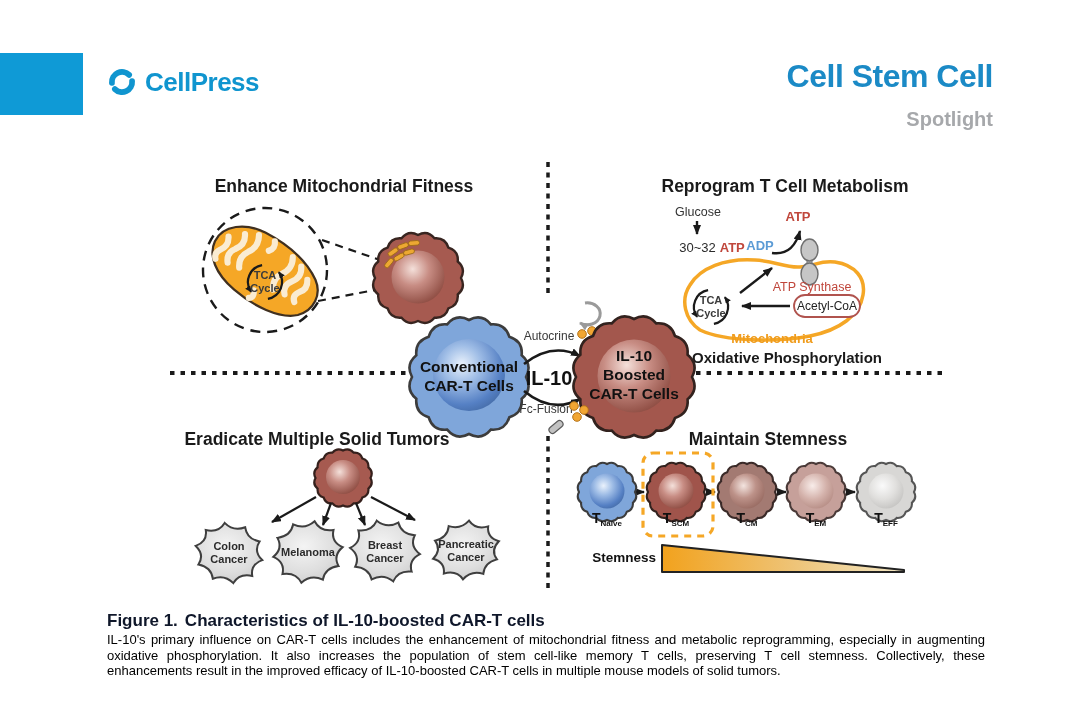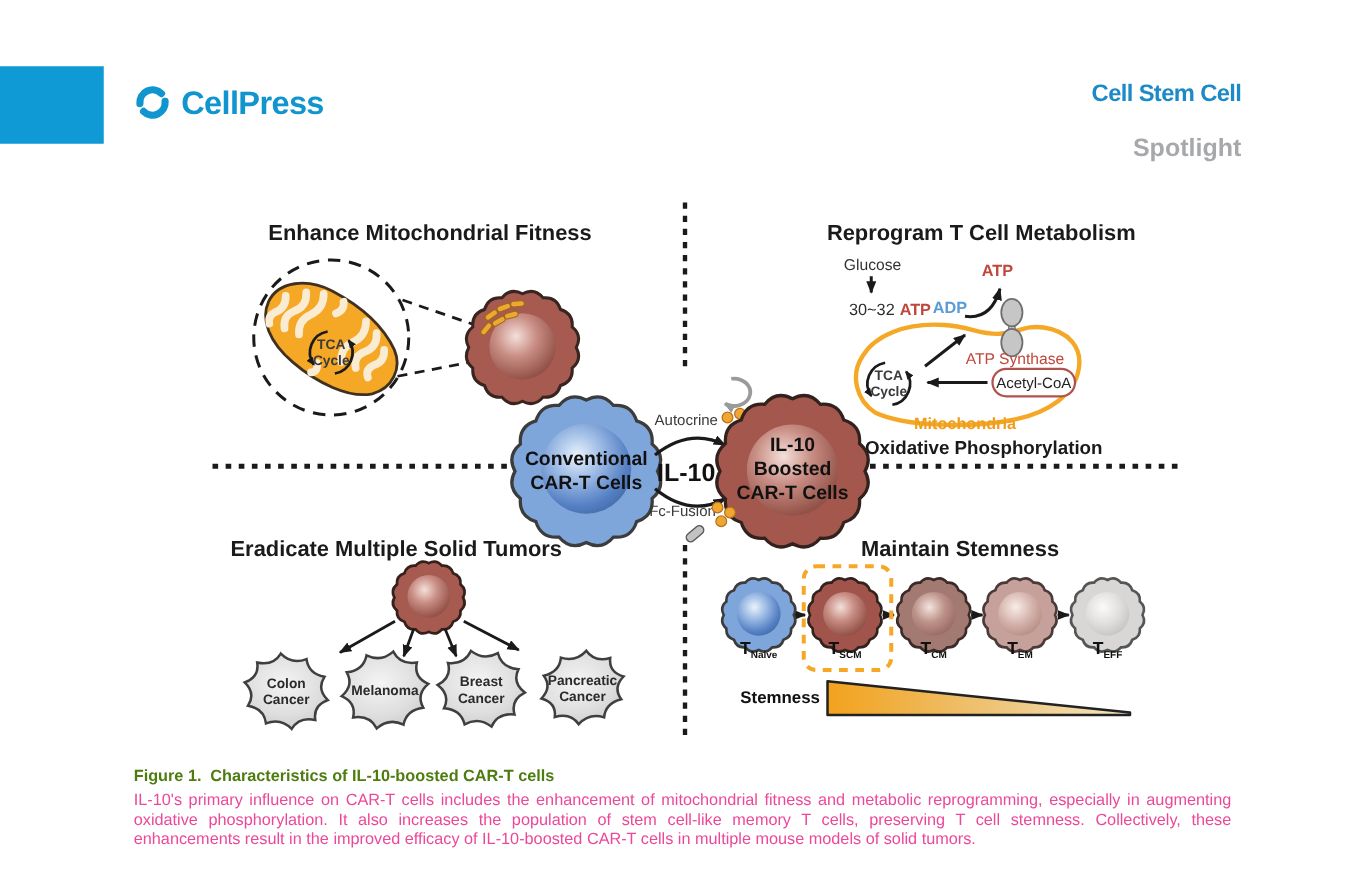--- a/index.html
+++ b/index.html
@@ -2,27 +2,27 @@
 <html><head>
 <meta charset="utf-8">
 <style>
   html,body{margin:0;padding:0;background:#ffffff;}
   #page{position:relative;width:1080px;height:704px;background:#ffffff;overflow:hidden;
         font-family:"Liberation Sans", sans-serif;}
   #corner-bar{position:absolute;left:0;top:53px;width:83px;height:62px;background:#0f9ad6;}
   #publisher{position:absolute;left:106px;top:66px;display:flex;align-items:center;gap:7px;}
   #publisher .wordmark{font-size:26px;font-weight:bold;color:#1095cf;letter-spacing:-0.5px;}
   #journal-block{position:absolute;right:87px;top:62px;text-align:right;}
-  #journal-title{font-size:19px;font-weight:bold;color:#1b8ac6;letter-spacing:-0.5px;line-height:28px;}
+  #journal-title{font-size:32px;font-weight:bold;color:#1b8ac6;letter-spacing:-0.5px;line-height:28px;}
   #article-type{font-size:20px;font-weight:bold;color:#a6a8ab;line-height:22px;margin-top:18px;}
   #figure-svg{position:absolute;left:0;top:0;width:1080px;height:704px;}
   #caption{position:absolute;left:107px;top:613px;width:878px;}
-  #caption .cap-head{font-size:13px;font-weight:bold;color:#4d7c0f;line-height:16px;}
+  #caption .cap-head{font-size:17px;font-weight:bold;color:#0f172a;line-height:16px;}
   #caption .cap-head .cap-label{margin-right:7px;}
-  #caption .cap-body{margin-top:3px;font-size:13px;color:#ec4899;line-height:15.6px;text-align:justify;}
+  #caption .cap-body{margin-top:3px;font-size:13px;color:#000000;line-height:15.6px;text-align:justify;}
   svg text{font-family:"Liberation Sans", sans-serif;}
 </style>
 </head>
 <body>
 
 <div id="page">
 
   <div id="corner-bar"></div>
 
   <div id="publisher">

